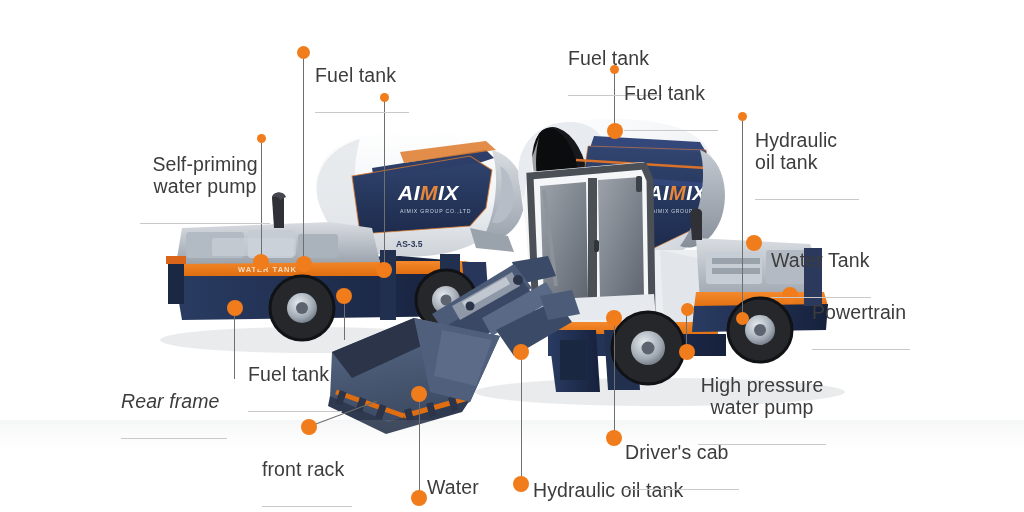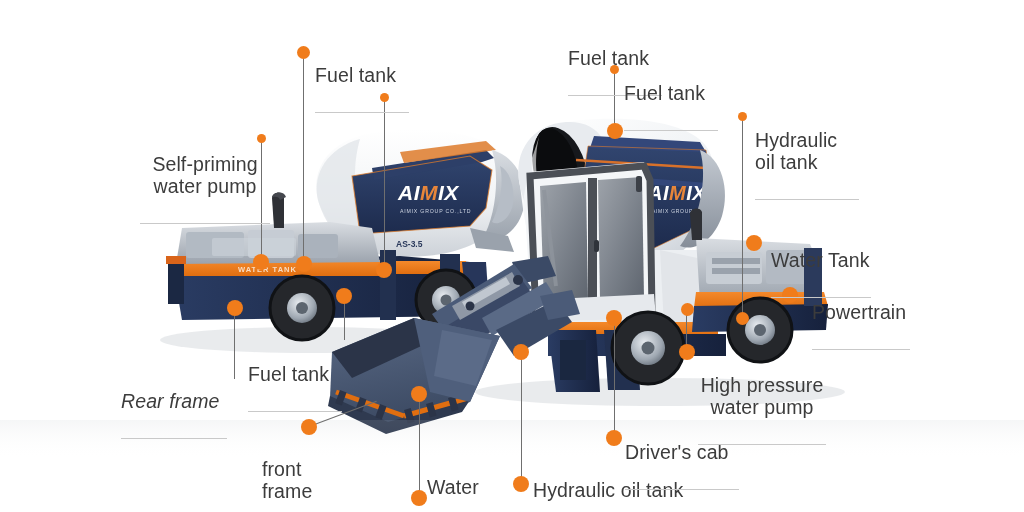--- a/index.html
+++ b/index.html
@@ -380,21 +380,21 @@
     <span class="ctext">Fuel tank</span>
     <span class="rule"></span>
   </div>
 
   <div class="callout ta-left" style="left:121px; top:367px; width:106px;font-style:italic;">
     <span class="ctext">Rear frame</span>
     <span class="rule"></span>
   </div>
 
   <div class="callout ta-left" style="left:262px; top:435px; width:90px;">
-    <span class="ctext">front frame</span>
+    <span class="ctext">front rack</span>
     <span class="rule"></span>
   </div>
 
   <div class="callout ta-left" style="left:427px; top:453px; width:70px;">
     <span class="ctext">Water</span>
     
   </div>
 
   <div class="callout ta-left" style="left:533px; top:456px; width:163px;">
     <span class="ctext">Hydraulic oil tank</span>

